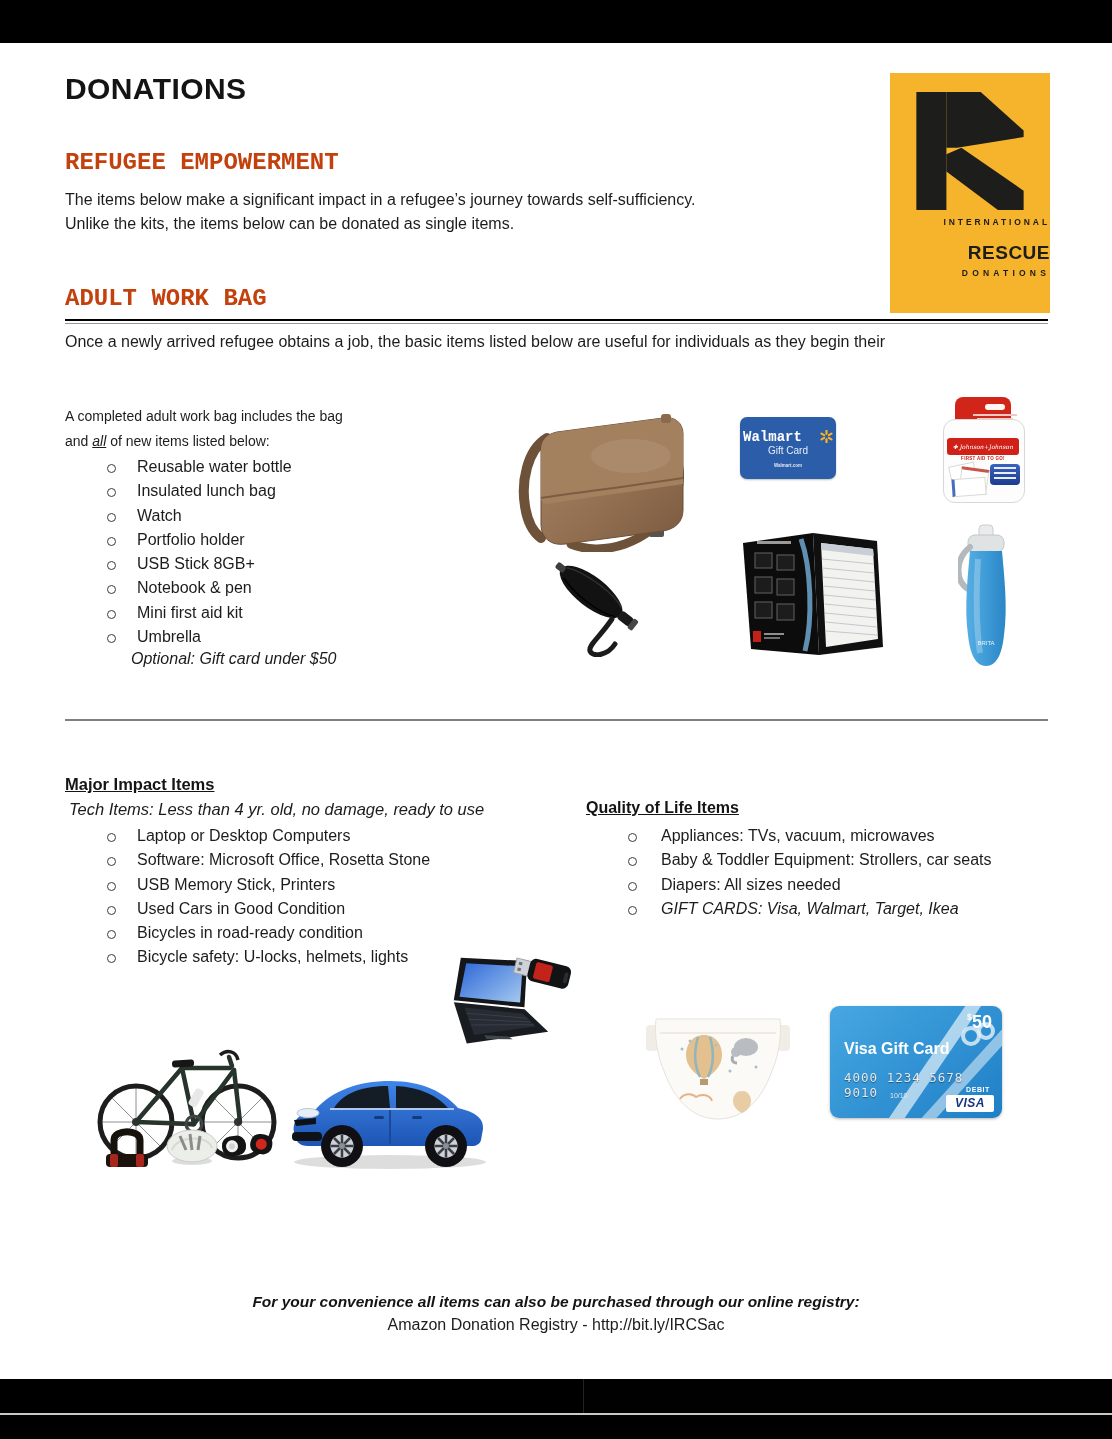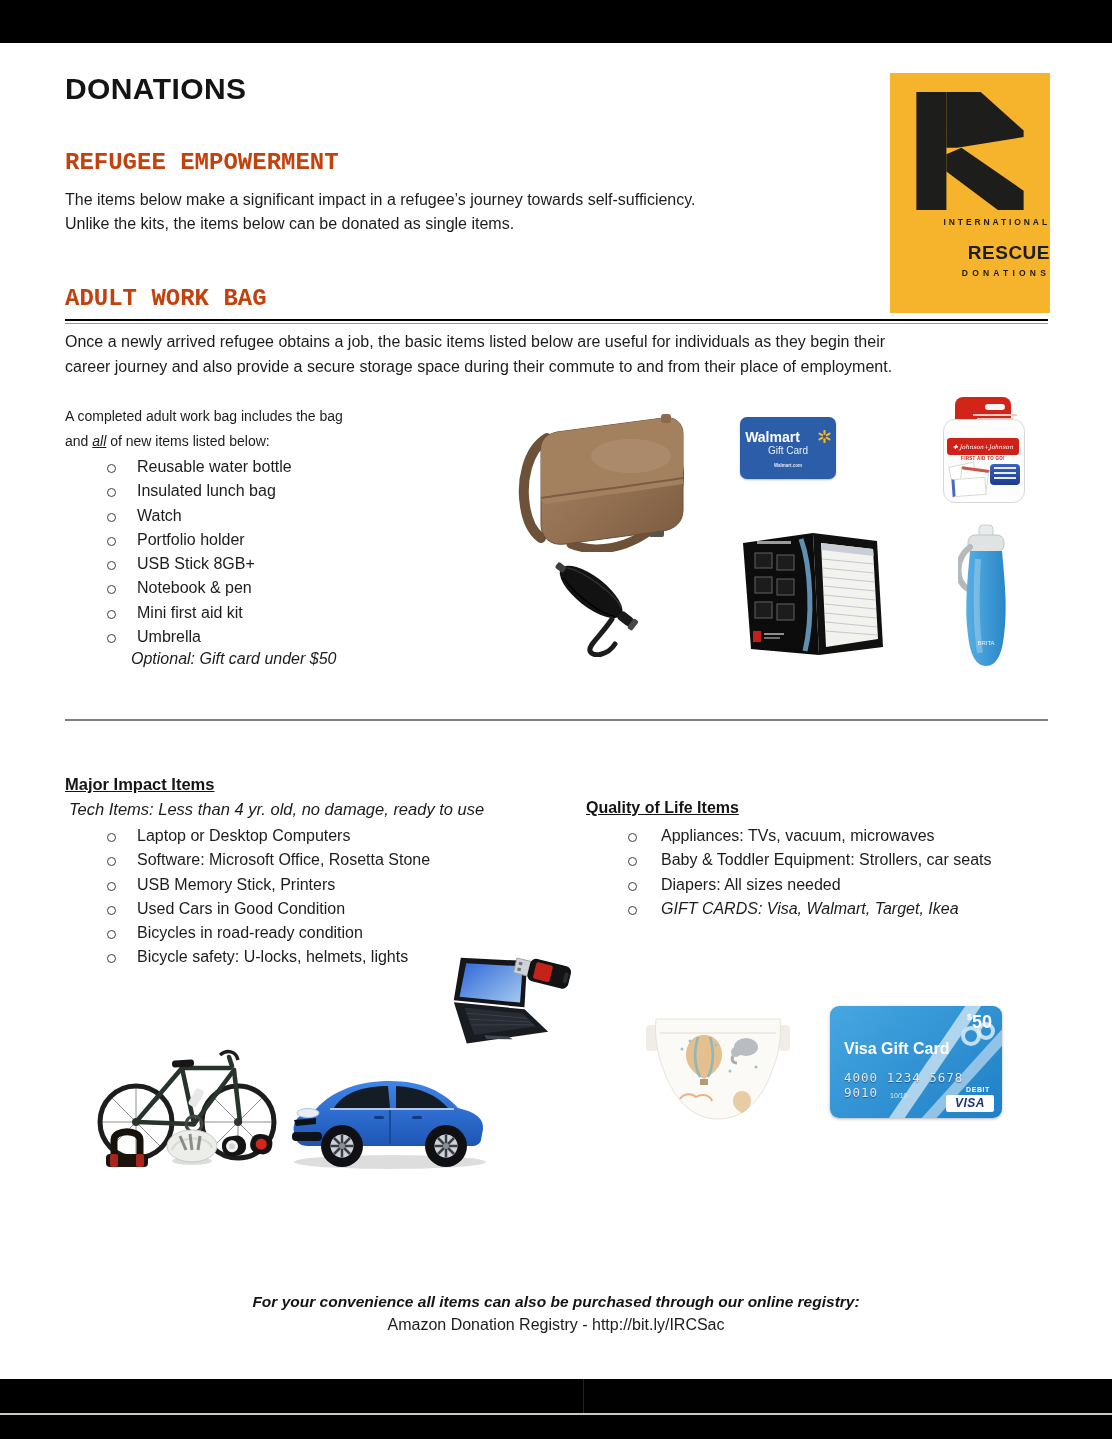--- a/index.html
+++ b/index.html
@@ -40,21 +40,21 @@
   
   .logo{left:890px;top:73px;width:160px;height:240px;background:#F6B42C;text-align:right;}
   .logo svg{display:block;margin:19px auto 0;}
   .logo .l1{margin-top:7px;font-size:8.5px;font-weight:700;letter-spacing:2.9px;color:#1d1d1b;text-indent:2px;}
   .logo .l2{margin-top:13px;font-size:19px;line-height:26px;font-weight:700;letter-spacing:.5px;color:#1d1d1b;}
   .logo .l3{margin-top:2px;font-size:8.5px;font-weight:700;letter-spacing:4.2px;color:#1d1d1b;text-indent:3px;}
   
   .img{position:absolute;}
   .wcard{left:740px;top:417px;width:96px;height:62px;background:#2b5da9;border-radius:7px;
          box-shadow:0 1px 2px rgba(0,0,0,.25);display:flex;flex-direction:column;align-items:center;justify-content:center;}
-  .wbrandrow{display:flex;align-items:center;gap:18px;}
+  .wbrandrow{display:flex;align-items:center;gap:18px;font-family:Liberation Mono, monospace;}
   .wbrand{font-size:14px;font-weight:700;color:#fff;}
   .wgift{font-size:10px;color:#e6edf7;line-height:11px;}
   .wsite{margin-top:7px;font-size:4.5px;font-weight:700;color:#dfe7f3;}
   .jj{left:943px;top:397px;width:80px;height:106px;}
   .jjhang{position:absolute;left:12px;top:0;width:56px;height:30px;background:#d2251a;border-radius:8px;}
   .jjslot{position:absolute;left:30px;top:7px;width:20px;height:6px;background:#fdf6f5;border-radius:3px;}
   .jjhtxt{position:absolute;left:18px;top:17px;width:44px;height:2px;background:#f3c7c2;}
   .jjhtxt2{position:absolute;left:22px;top:21px;width:36px;height:2px;background:#f3c7c2;}
   .jjcase{position:absolute;left:0;top:22px;width:80px;height:82px;background:#fdfdfd;border:1px solid #d8d8d4;border-radius:12px;}
   .jjband{position:absolute;left:3px;top:18px;width:72px;height:17px;background:#cf2118;border-radius:3px;
@@ -98,21 +98,20 @@
     <div class="l3">DONATIONS</div>
   </div>
 
   <div class="abs h2 refhead">REFUGEE EMPOWERMENT</div>
   <div class="abs bodyline" style="top:212px;">Unlike the kits, the items below can be donated as single items.</div>
   <div class="abs bodyline" style="top:188px;">The items below make a significant impact in a refugee’s journey towards self-sufficiency.</div>
 
   <div class="abs h2 awbhead">ADULT WORK BAG</div>
   <div class="abs awbline"></div>
   <div class="abs introline" style="top:333px;">Once a newly arrived refugee obtains a job, the basic items listed below are useful for individuals as they begin their</div>
-  <div class="abs introline" style="top:358px;">career journey and also provide a secure storage space during their commute to and from their place of employment.</div>
 
   <div class="abs completed">
     <div><span>A completed adult work bag includes the bag</span></div>
     <div><span>and </span><span class="iu">all</span><span> of new items listed below:</span></div>
   </div>
 
   <ul class="abs olist" style="left:100px;top:454px;">
     <li>
         <span class="ob"></span>
         <span>Reusable water bottle</span>

